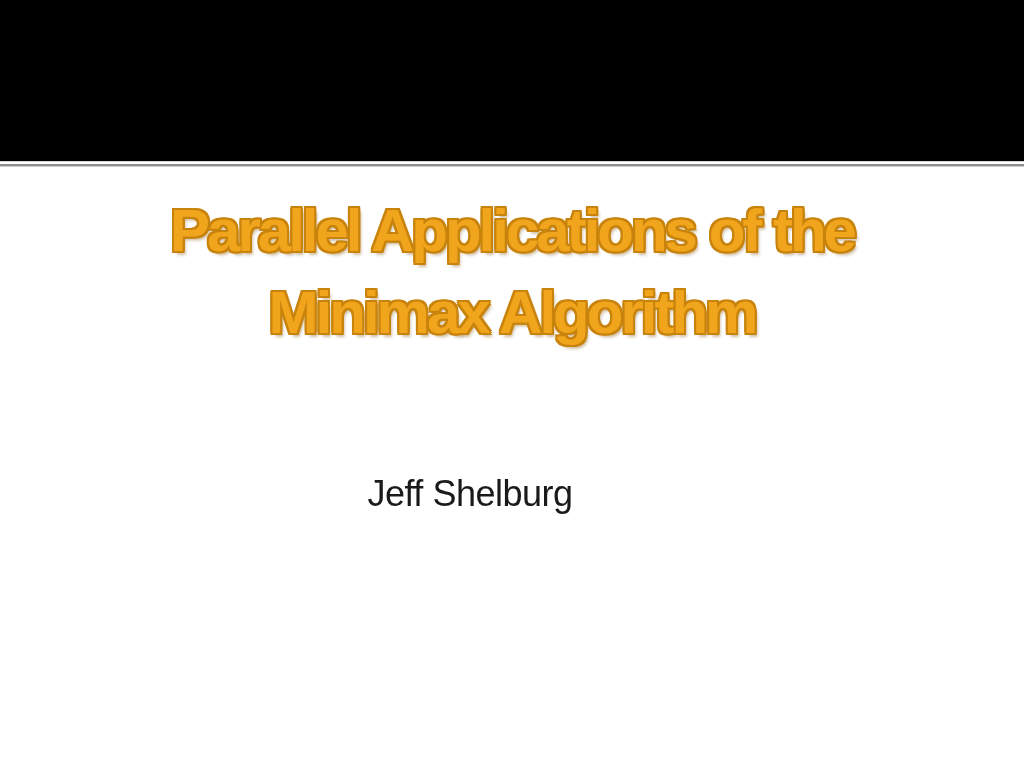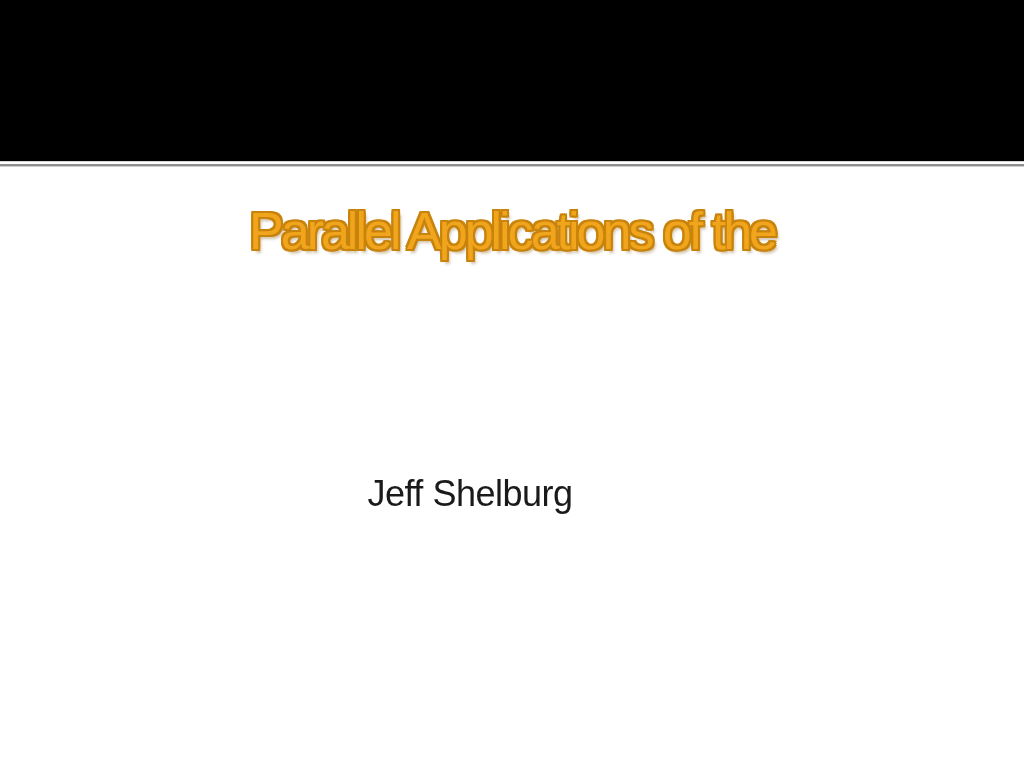--- a/index.html
+++ b/index.html
@@ -45,22 +45,22 @@
 
   
   .title-block {
     position: absolute;
     top: 190px;
     left: 0;
     width: 1024px;
     text-align: center;
   }
   .title-line {
-    font-weight: normal;
-    font-size: 52px;
+    font-weight: bold;
+    font-size: 60px;
     line-height: 82px;
     letter-spacing: -3px;
     color: #F0A51C;
     text-shadow:
       -2px -2px 0 #C8830C,
        2px -2px 0 #C8830C,
       -2px  2px 0 #C8830C,
        2px  2px 0 #C8830C,
       -2px  0   0 #C8830C,
        2px  0   0 #C8830C,
@@ -91,19 +91,20 @@
 <body>
 
 <div class="slide">
 
   <div class="top-banner"></div>
 
   <div class="banner-separator"></div>
 
   <div class="title-block">
     <div class="title-line">Parallel Applications of the</div>
+    <div class="title-line">Minimax Algorithm</div>
   </div>
 
   <div class="authors-block">
     <span class="author-name">Jeff Shelburg</span>
   </div>
 
 </div>
 
 </body></html>

